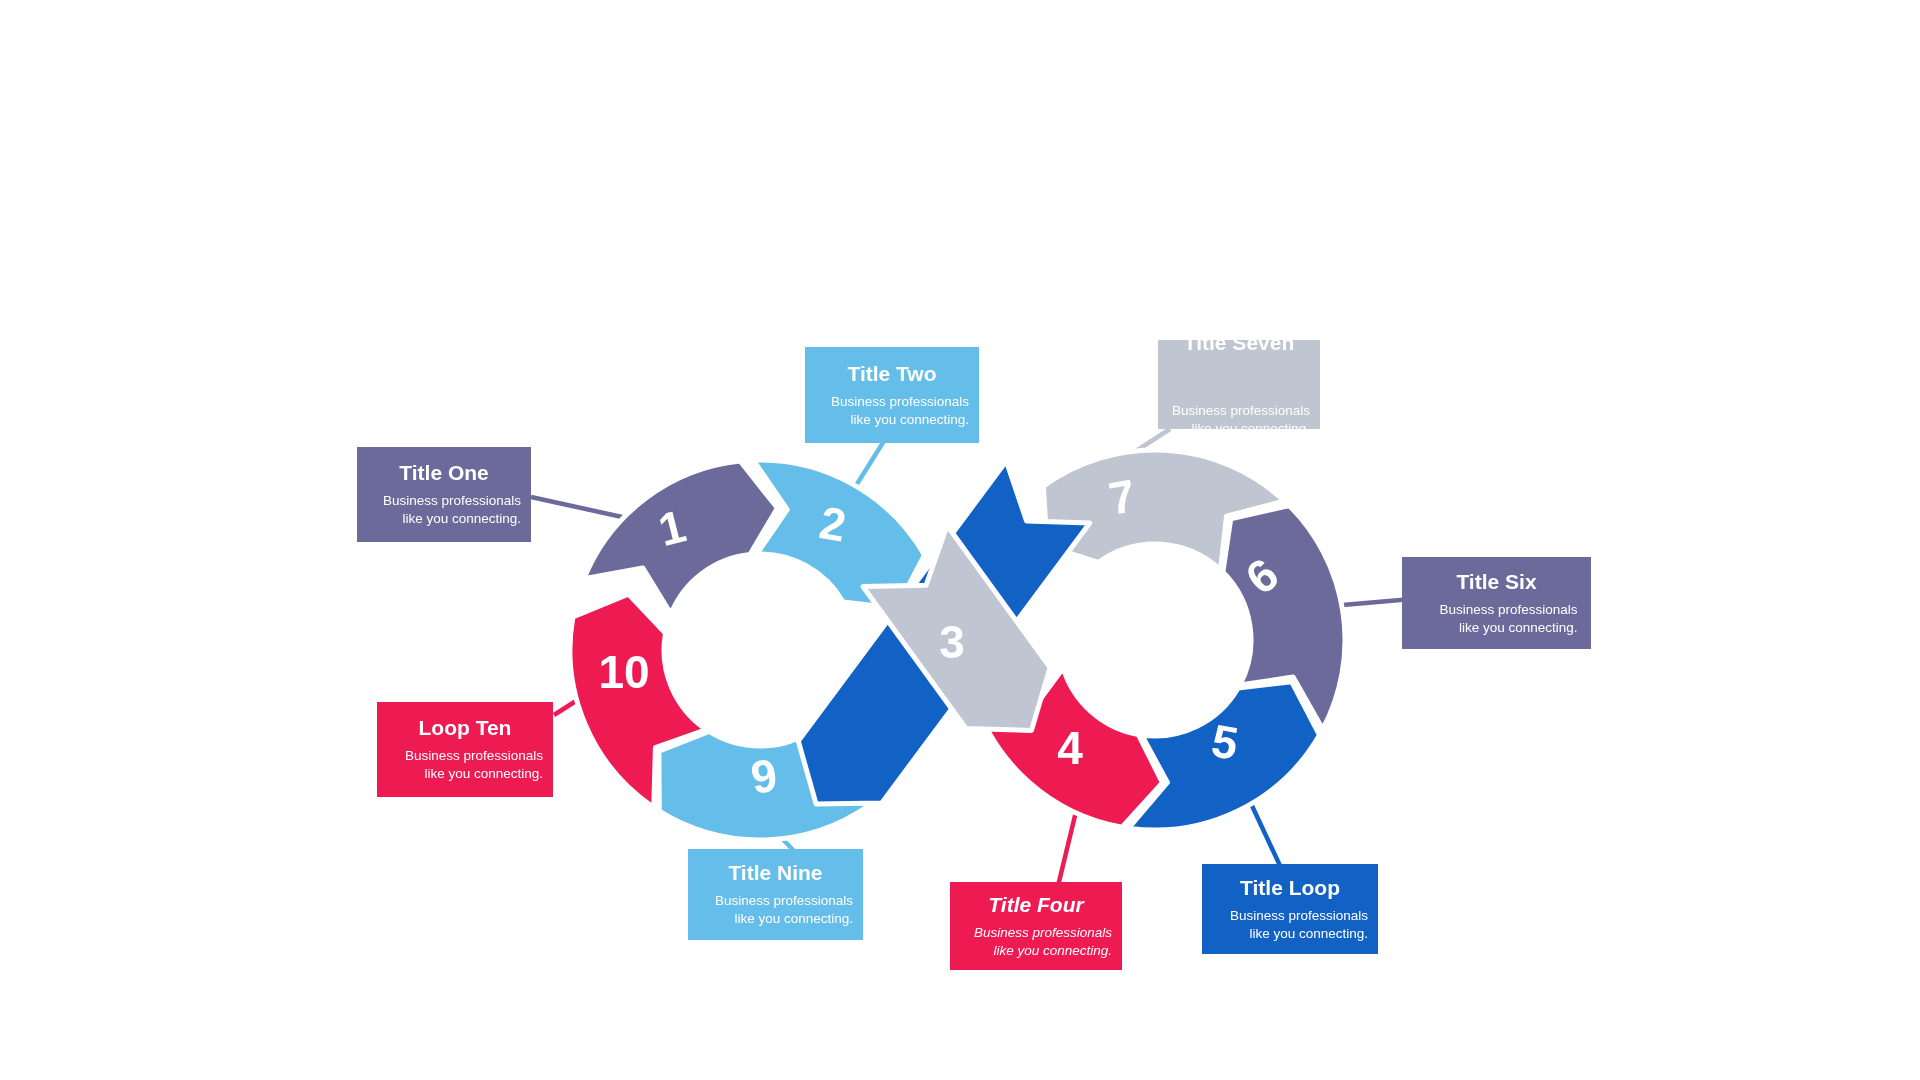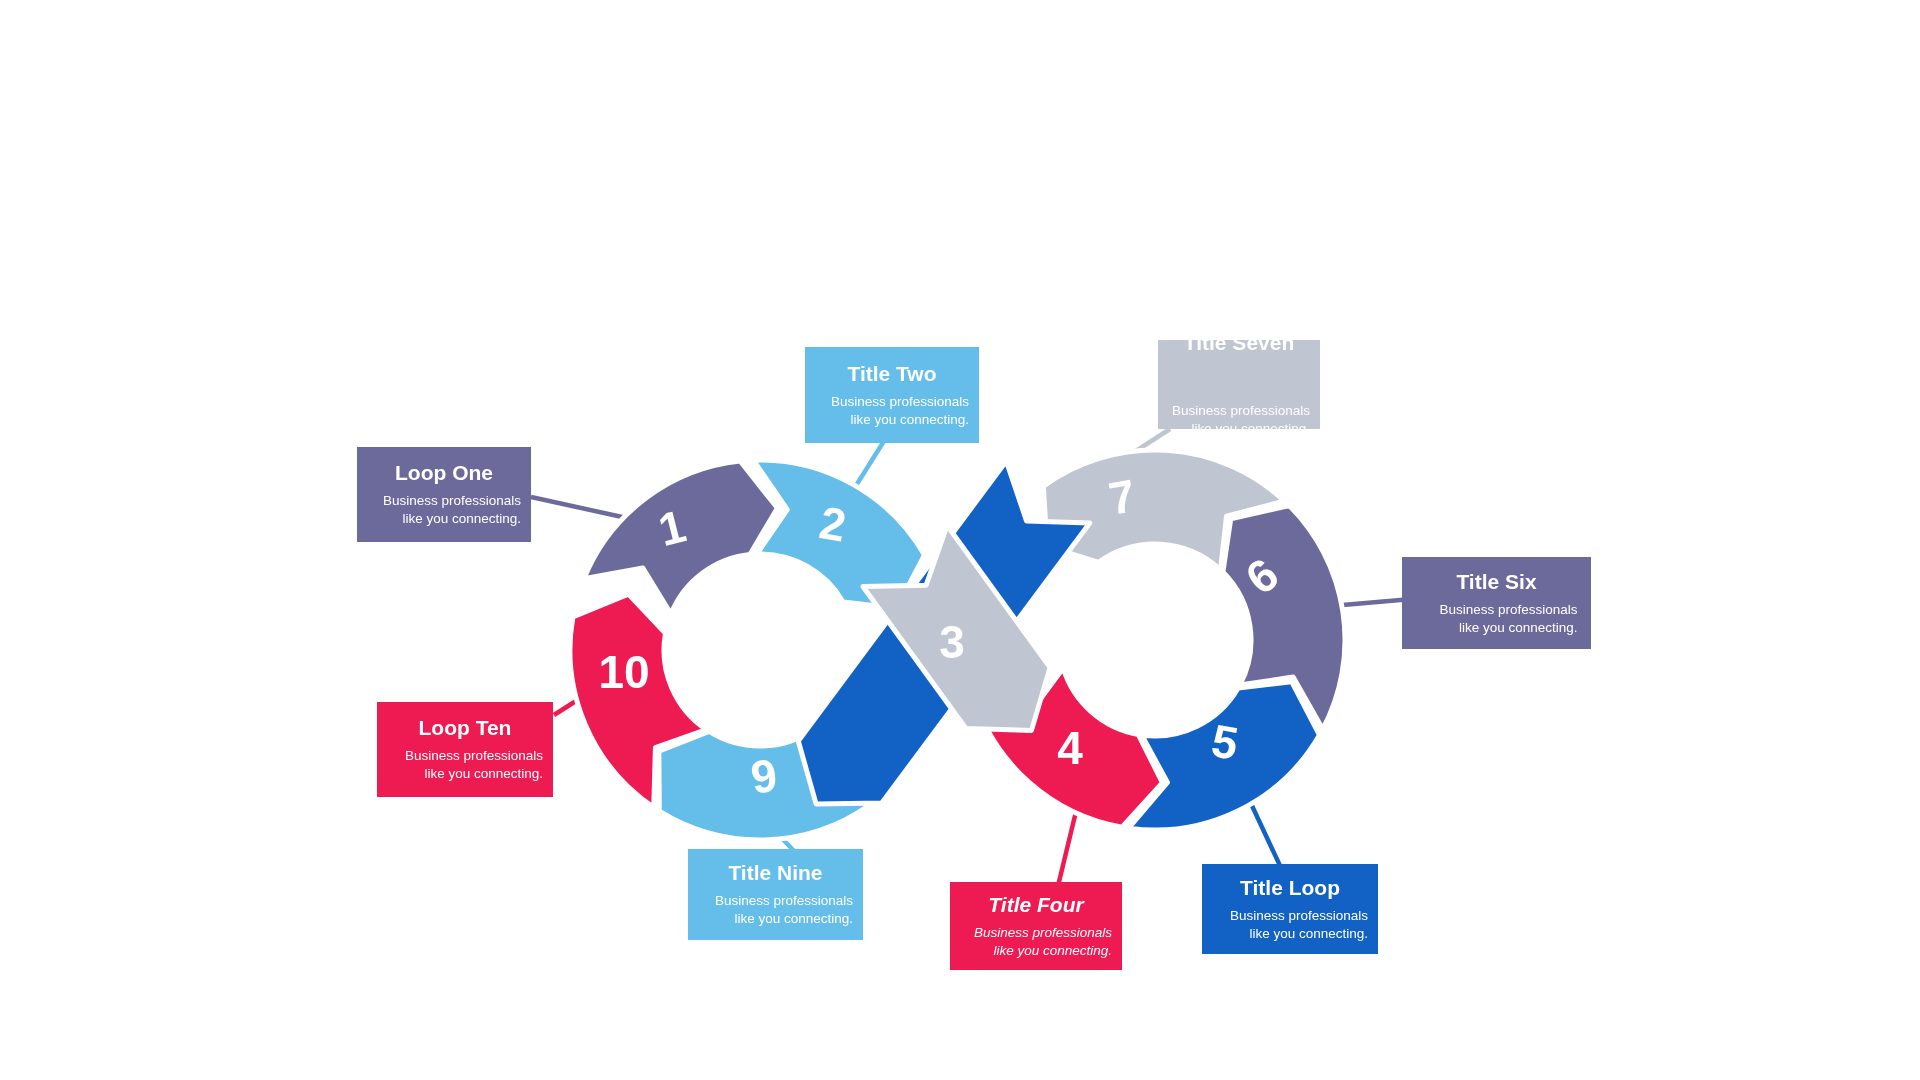--- a/index.html
+++ b/index.html
@@ -70,21 +70,21 @@
       <text class="seg-num" x="1070" y="748">4</text>
       <text class="seg-num" x="1225" y="742" transform="rotate(10 1225 742)">5</text>
       <text class="seg-num" x="1262" y="576" transform="rotate(-38 1262 576)">6</text>
       <text class="seg-num" x="1122" y="497" transform="rotate(-10 1122 497)">7</text>
       <text class="seg-num" x="764" y="776" transform="rotate(-8 764 776)">9</text>
       <text class="seg-num" x="624" y="672">10</text>
     </g>
   </svg>
 
   <div class="callout" data-callout="one" style="background: rgb(107, 106, 155);">
-    <div class="callout-title">Loop One</div>
+    <div class="callout-title">Title One</div>
     <div class="callout-body">Business professionals like you connecting.</div>
   </div>
   <div class="callout" data-callout="two" style="background: rgb(100, 190, 233);">
     <div class="callout-title">Title Two</div>
     <div class="callout-body">Business professionals like you connecting.</div>
   </div>
   <div class="callout" data-callout="four" style="background: rgb(238, 26, 82);">
     <div class="callout-title">Title Four</div>
     <div class="callout-body">Business professionals like you connecting.</div>
   </div>

